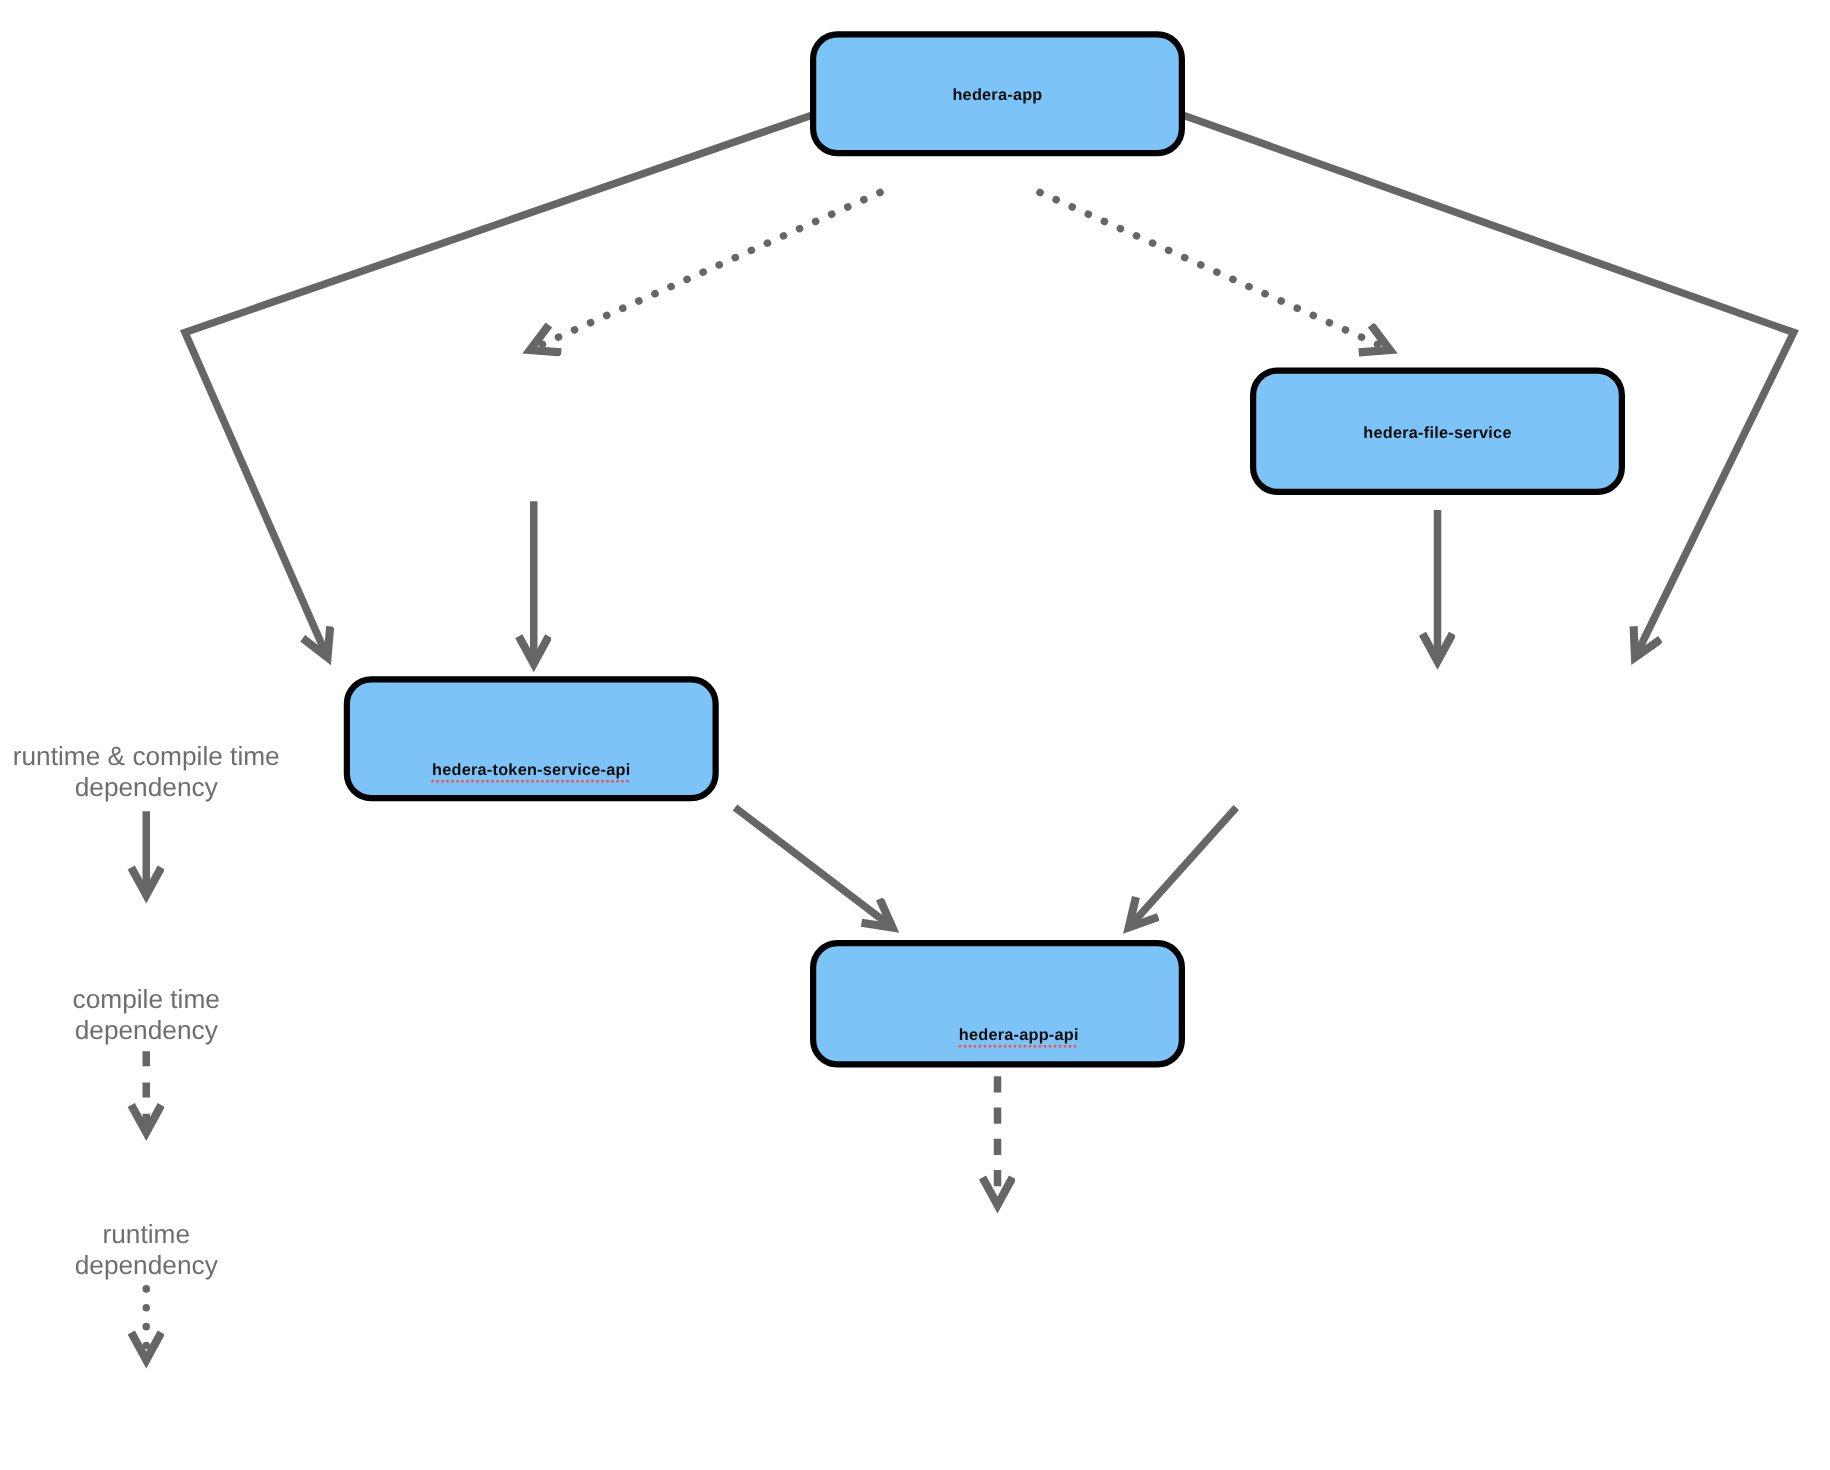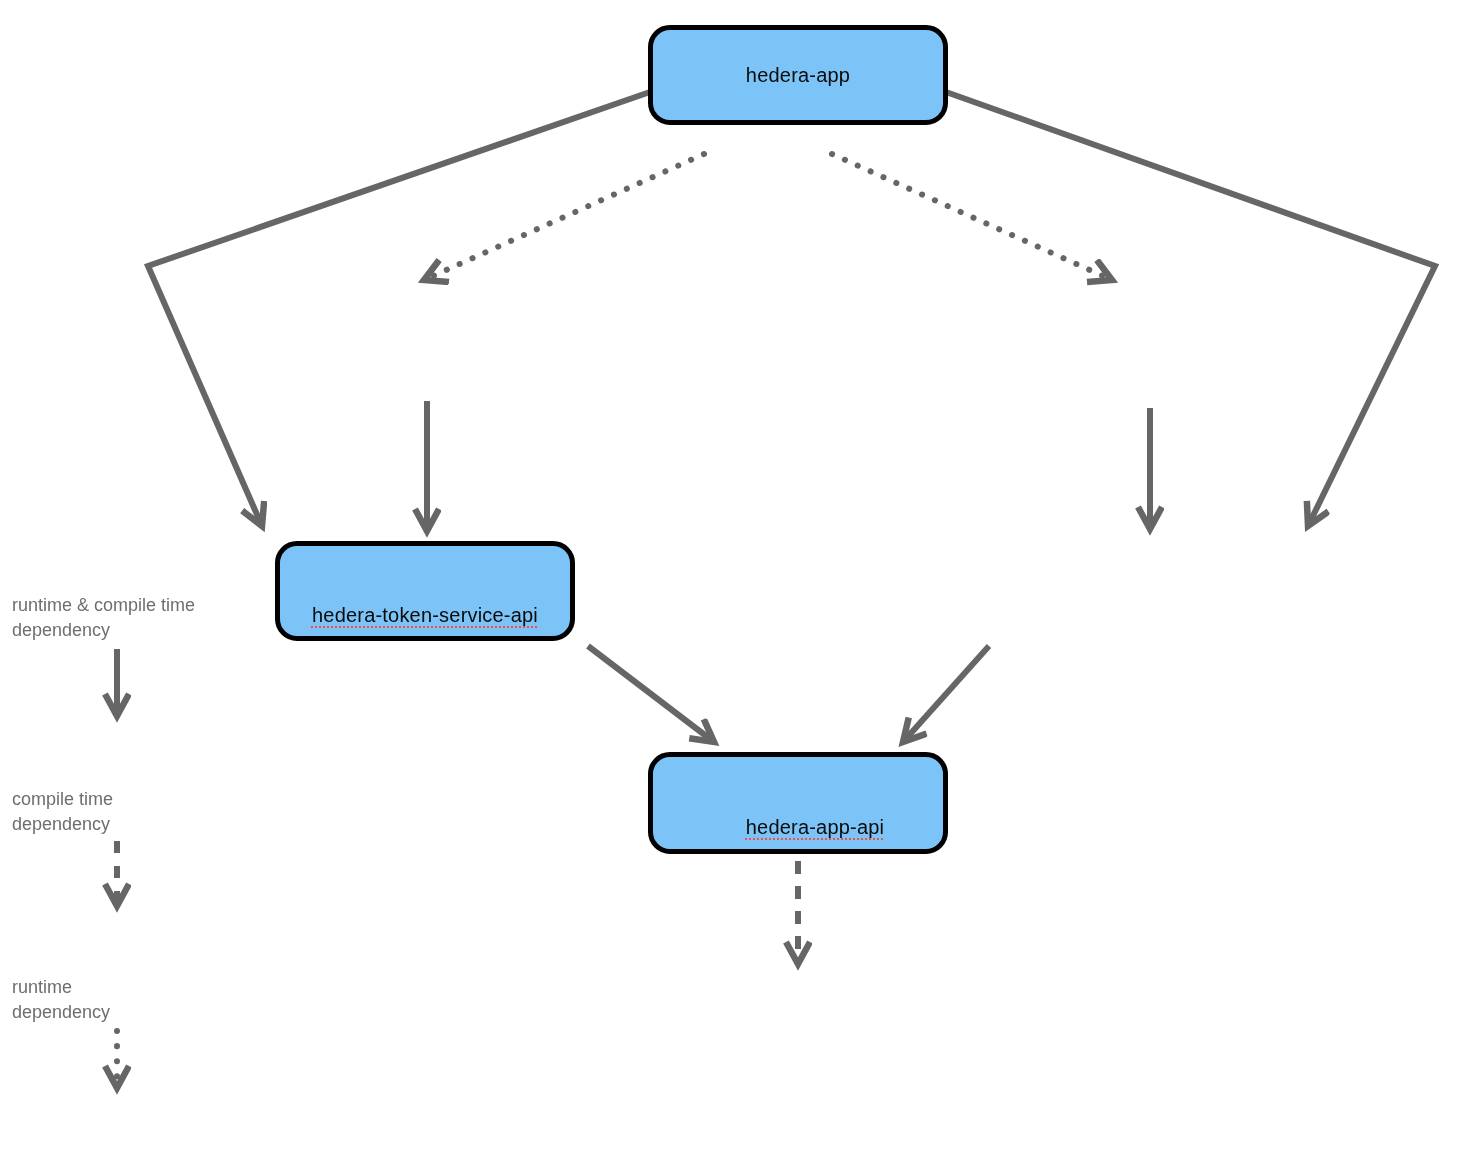--- a/index.html
+++ b/index.html
@@ -24,22 +24,22 @@
     background: #7CC4F8;
     border: 5px solid #000000;
     border-radius: 22px;
     display: flex;
     align-items: center;
     justify-content: center;
     width: 300px;
     height: 100px;
   }
   .node-label {
-    font-size: 20px;
-    font-weight: 400;
+    font-size: 13px;
+    font-weight: 700;
     color: #0b0b0b;
     letter-spacing: 0.2px;
     white-space: nowrap;
   }
   .sq {
     text-decoration-line: underline;
     text-decoration-style: dotted;
     text-decoration-color: #fb4b43;
     text-decoration-thickness: 2px;
     text-underline-offset: 5px;
@@ -49,24 +49,25 @@
   .n-ts       { left: 275px;  top: 289px; }
   .n-fs       { left: 1000px; top: 294px; height: 102px; }
   .n-tsapi    { left: 275px;  top: 541px; }
   .n-fsapi    { left: 1000px; top: 539px; height: 103px; }
   .n-appapi   { left: 648px;  top: 752px; height: 102px; padding-left: 34px; }
   .n-notnull  { left: 648px;  top: 974px; height: 102px; }
 
   .legend-item {
     position: absolute;
     z-index: 2;
-    left: 12px;
+    left: 0;
     width: 234px;
+    text-align: center;
     color: #6e6e6e;
-    font-size: 18px;
+    font-size: 21px;
     line-height: 25px;
   }
   .li-1 { top: 593px; }
   .li-2 { top: 787px; }
   .li-3 { top: 975px; }
 </style>
 </head>
 <body>
 
 <div class="canvas">
@@ -99,20 +100,23 @@
     <line x1="117" y1="649" x2="117" y2="716" stroke="#666666" stroke-width="6" marker-end="url(#ah)"></line>
     <line x1="117" y1="841" x2="117" y2="906" stroke="#666666" stroke-width="6" stroke-dasharray="12 13" marker-end="url(#ah)"></line>
     <line x1="117" y1="1031" x2="117" y2="1088" stroke="#666666" stroke-width="6" stroke-linecap="round" stroke-dasharray="0.1 15" marker-end="url(#ah)"></line>
   </svg>
 
   <div class="node n-app">
     <span class="node-label">hedera-app</span>
   </div>
 
 
+  <div class="node n-fs">
+    <span class="node-label">hedera-file-service</span>
+  </div>
 
   <div class="node n-tsapi">
     <span class="node-label sq">hedera-token-service-api</span>
   </div>
 
 
   <div class="node n-appapi">
     <span class="node-label sq">hedera-app-api</span>
   </div>
 

